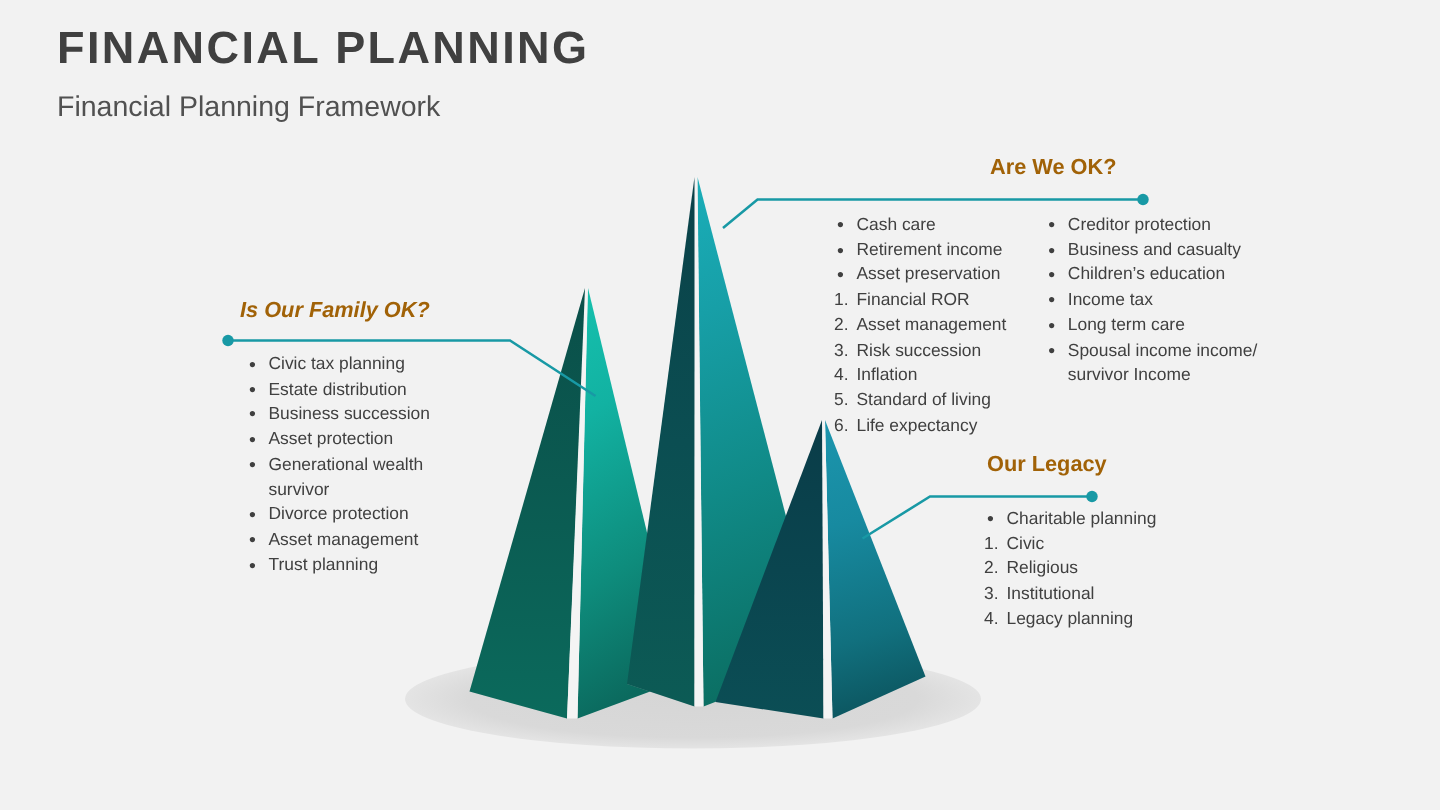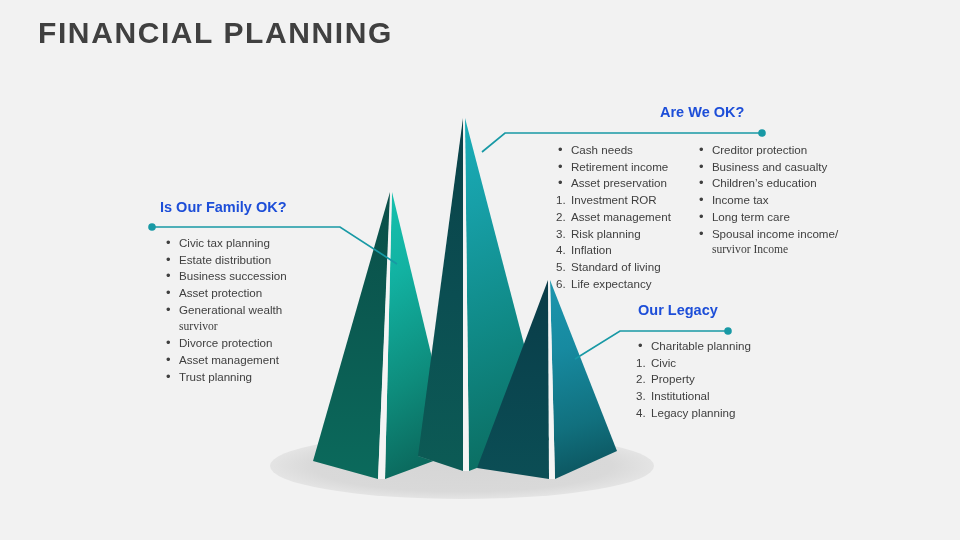--- a/index.html
+++ b/index.html
@@ -26,56 +26,57 @@
     font-size:19px; font-weight:normal; color:#515151;
     white-space:nowrap;
   }
 
   
   #art { position:absolute; left:0; top:0; width:960px; height:540px; }
 
   
   .callout { position:absolute; }
   .callout-head {
-    font-size:14.5px; font-weight:bold; color:#1d4ed8;
+    font-size:14.5px; font-weight:bold; color:#a16207;
     white-space:nowrap;
   }
   .lists { display:flex; }
   .lst { list-style:none; }
   .lst li {
     font-size:11.6px; color:#404040; line-height:16.7px;
     position:relative; padding-left:15px; white-space:nowrap;
   }
   .lst li .mk {
     position:absolute; left:0; top:0;
     color:#404040; font-size:11.6px;
   }
   .lst li.bul .mk { left:2px; font-size:13px; line-height:15px; }
-  .lst li.cont { padding-left:15px;font-family:Liberation Serif, serif; }
+  .lst li.cont { padding-left:15px; }
 
   
   #c-family      { left:152px; top:199px; }
-  #c-family .callout-head { margin-left:8px; }
+  #c-family .callout-head { margin-left:8px;font-style:italic; }
   #c-family .lists { margin-top:20px; margin-left:12px; }
 
   #c-arewe       { left:556px; top:104px; }
   #c-arewe .callout-head { margin-left:104px; }
   #c-arewe .lists { margin-top:22px; }
   #c-arewe .col2 { margin-left:26px; }
 
-  #c-legacy      { left:632px; top:302px; }
+  #c-legacy      { left:652px; top:302px; }
   #c-legacy .callout-head { margin-left:6px; }
   #c-legacy .lists { margin-top:20px; margin-left:4px; }
 </style>
 </head>
 <body>
 
 <div id="slide">
 
   <div id="title">FINANCIAL PLANNING</div>
+  <div id="subtitle">Financial Planning Framework</div>
 
   <svg id="art" viewBox="0 0 960 540" xmlns="http://www.w3.org/2000/svg">
     <defs>
 
       <linearGradient id="gL_dark" x1="0" y1="0" x2="0" y2="1">
         <stop offset="0%" stop-color="#0A4F49"></stop>
         <stop offset="45%" stop-color="#0B5A51"></stop>
         <stop offset="100%" stop-color="#0B6A5C"></stop>
       </linearGradient>
       <linearGradient id="gL_light" x1="0" y1="0" x2="0.15" y2="1">
@@ -175,26 +176,26 @@
           <li class="lst-item bul"><span class="mk">•</span><span class="tx">Asset management</span></li>
           <li class="lst-item bul"><span class="mk">•</span><span class="tx">Trust planning</span></li>
         </ul>
     </div>
   </div>
 
   <div class="callout" id="c-arewe">
     <div class="callout-head">Are We OK?</div>
     <div class="lists">
       <ul class="lst col1">
-          <li class="lst-item bul"><span class="mk">•</span><span class="tx">Cash needs</span></li>
+          <li class="lst-item bul"><span class="mk">•</span><span class="tx">Cash care</span></li>
           <li class="lst-item bul"><span class="mk">•</span><span class="tx">Retirement income</span></li>
           <li class="lst-item bul"><span class="mk">•</span><span class="tx">Asset preservation</span></li>
-          <li class="lst-item num"><span class="mk">1.</span><span class="tx">Investment ROR</span></li>
+          <li class="lst-item num"><span class="mk">1.</span><span class="tx">Financial ROR</span></li>
           <li class="lst-item num"><span class="mk">2.</span><span class="tx">Asset management</span></li>
-          <li class="lst-item num"><span class="mk">3.</span><span class="tx">Risk planning</span></li>
+          <li class="lst-item num"><span class="mk">3.</span><span class="tx">Risk succession</span></li>
           <li class="lst-item num"><span class="mk">4.</span><span class="tx">Inflation</span></li>
           <li class="lst-item num"><span class="mk">5.</span><span class="tx">Standard of living</span></li>
           <li class="lst-item num"><span class="mk">6.</span><span class="tx">Life expectancy</span></li>
         </ul>
       <ul class="lst col2">
           <li class="lst-item bul"><span class="mk">•</span><span class="tx">Creditor protection</span></li>
           <li class="lst-item bul"><span class="mk">•</span><span class="tx">Business and casualty</span></li>
           <li class="lst-item bul"><span class="mk">•</span><span class="tx">Children’s education</span></li>
           <li class="lst-item bul"><span class="mk">•</span><span class="tx">Income tax</span></li>
           <li class="lst-item bul"><span class="mk">•</span><span class="tx">Long term care</span></li>
@@ -203,20 +204,20 @@
         </ul>
     </div>
   </div>
 
   <div class="callout" id="c-legacy">
     <div class="callout-head">Our Legacy</div>
     <div class="lists">
       <ul class="lst col1">
           <li class="lst-item bul"><span class="mk">•</span><span class="tx">Charitable planning</span></li>
           <li class="lst-item num"><span class="mk">1.</span><span class="tx">Civic</span></li>
-          <li class="lst-item num"><span class="mk">2.</span><span class="tx">Property</span></li>
+          <li class="lst-item num"><span class="mk">2.</span><span class="tx">Religious</span></li>
           <li class="lst-item num"><span class="mk">3.</span><span class="tx">Institutional</span></li>
           <li class="lst-item num"><span class="mk">4.</span><span class="tx">Legacy planning</span></li>
         </ul>
     </div>
   </div>
 
 </div>
 
 </body></html>

